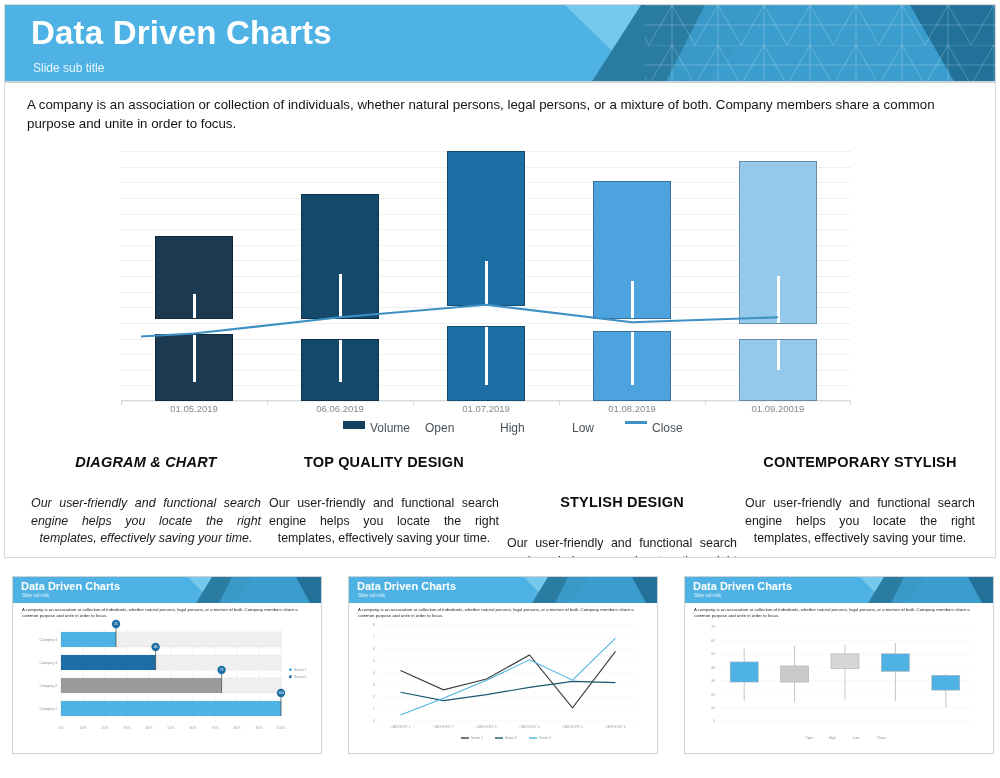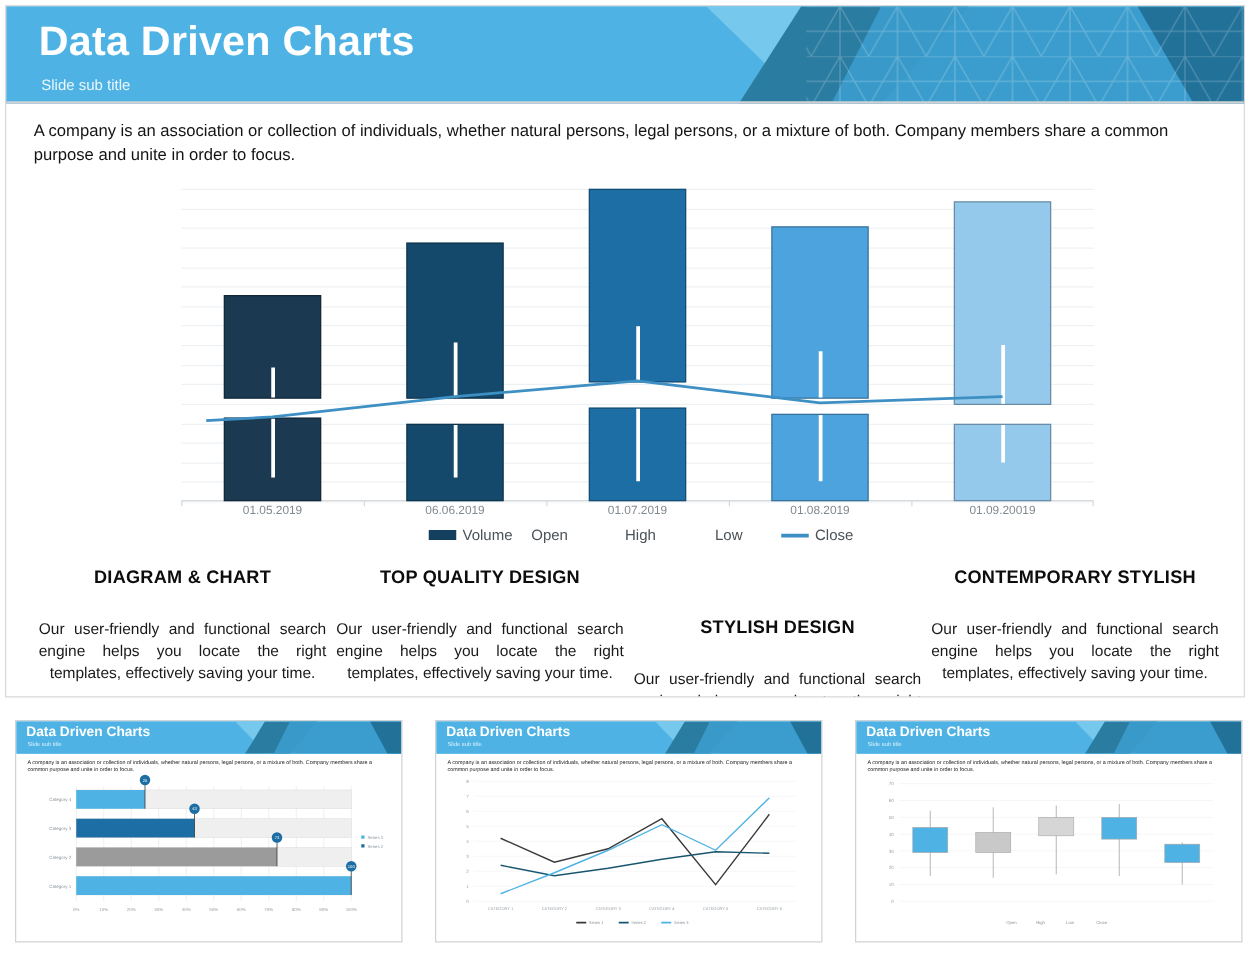--- a/index.html
+++ b/index.html
@@ -31,38 +31,38 @@
   }
   .hdr-rule{
     position:absolute;left:0;top:76px;width:992px;height:2px;background:#cfd2d4;
   }
   .intro{
     position:absolute;left:22px;top:90px;width:950px;
     font-size:13.3px;color:#141414;line-height:1.45;
   }
 
   
-  .chart-wrap{position:absolute;left:140px;top:146px;width:730px;height:210px;}
+  .chart-wrap{position:absolute;left:116px;top:146px;width:730px;height:210px;}
   .plot{position:absolute;left:0;top:0;width:730px;height:250px;}
   .gridline{position:absolute;left:0;width:730px;height:1px;background:#eef1f3;}
   .axis-base{position:absolute;left:0;bottom:0;width:730px;height:1px;background:#d6dadd;}
   .tickmark{position:absolute;bottom:-4px;width:1px;height:4px;background:#d6dadd;}
 
   .cndl{position:absolute;bottom:0;}
   .cndl .up,.cndl .dn{position:absolute;left:0;width:100%;box-sizing:border-box;
        border:1px solid rgba(0,0,0,.30);}
   .cndl .wick{position:absolute;left:50%;width:3px;margin-left:-1.5px;background:#ffffff;}
 
   .xlabels{position:absolute;left:0;top:252px;width:730px;height:16px;}
   .xlabels span{position:absolute;top:0;font-size:9.5px;color:#808a90;
      text-align:center;transform:translateX(-50%);white-space:nowrap;}
 
   .legend{position:absolute;left:132px;top:416px;width:730px;height:20px;
      font-size:12px;color:#4a5258;}
-  .legend .it{position:absolute;top:0;white-space:nowrap;display:flex;align-items:center;gap:5px;}
+  .legend .it{position:absolute;top:0;white-space:nowrap;display:flex;gap:5px;}
   .sw-box{display:inline-block;width:22px;height:8px;background:#12405e;}
   .sw-line{display:inline-block;width:22px;height:3px;background:#3d8fc4;}
 
   
   .cols{position:absolute;left:20px;top:448px;width:952px;height:100px;}
   .col{position:absolute;top:0;width:230px;}
   .col h4{margin:0;font-size:14.5px;font-weight:bold;color:#0d0d0d;
      text-align:center;letter-spacing:.2px;line-height:1.25;}
   .col p{margin:0;padding-top:24px;font-size:12.4px;color:#1a1a1a;
      text-align:justify;text-align-last:center;line-height:1.42;}
@@ -204,21 +204,21 @@
       <div class="it" style="left: 435px;">
         <span>Low</span>
       </div>
       <div class="it" style="left: 488px;">
         <span class="sw-line" style="background: rgb(61, 143, 196);"></span>
         <span>Close</span>
       </div>
     </div>
 
   <div class="cols" id="cols">
-      <div class="col" style="left: 6px;">
+      <div class="col" style="left: 6px; font-style: italic;">
         <h4>DIAGRAM &amp; CHART</h4>
         <p>Our user-friendly and functional search engine helps you locate the right templates, effectively saving your time.</p>
       </div>
       <div class="col" style="left: 244px;">
         <h4>TOP QUALITY DESIGN</h4>
         <p>Our user-friendly and functional search engine helps you locate the right templates, effectively saving your time.</p>
       </div>
       <div class="col" style="left: 482px; margin-top: 40px;">
         <h4>STYLISH DESIGN</h4>
         <p>Our user-friendly and functional search engine helps you locate the right templates, effectively saving your time.</p>

